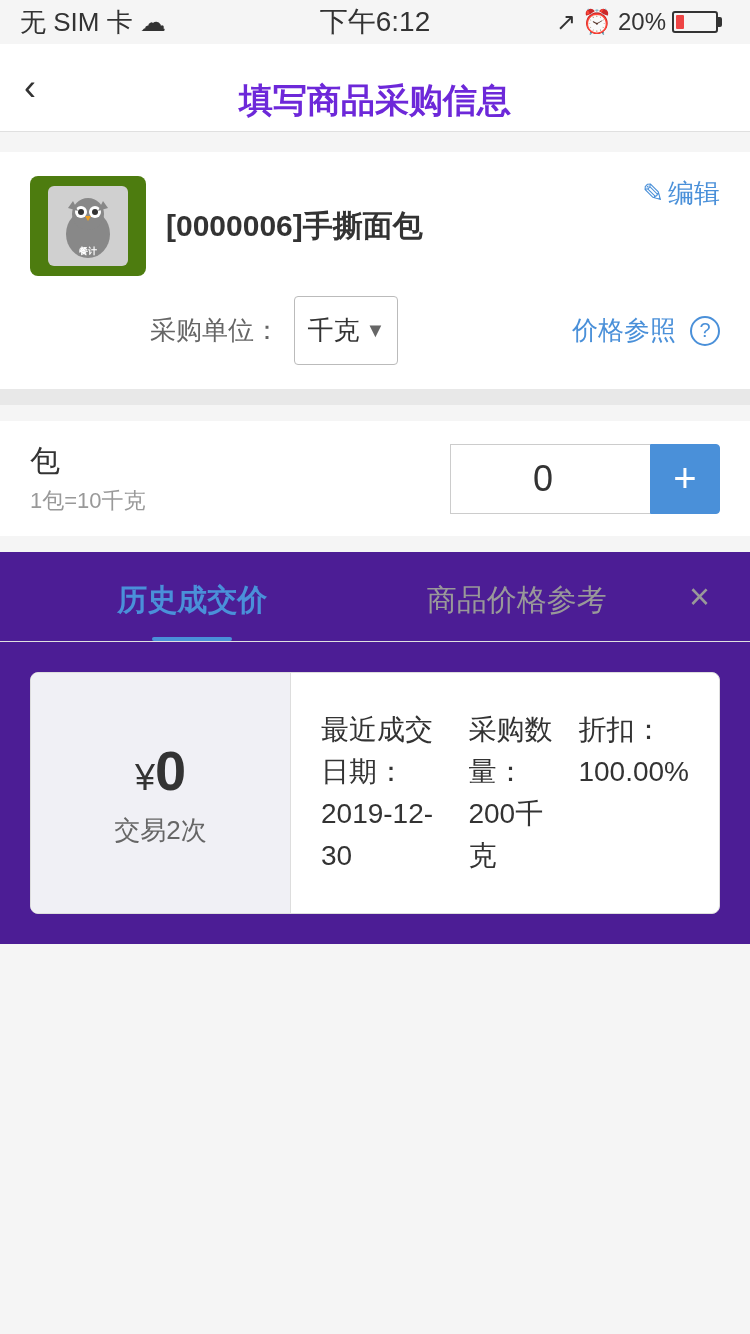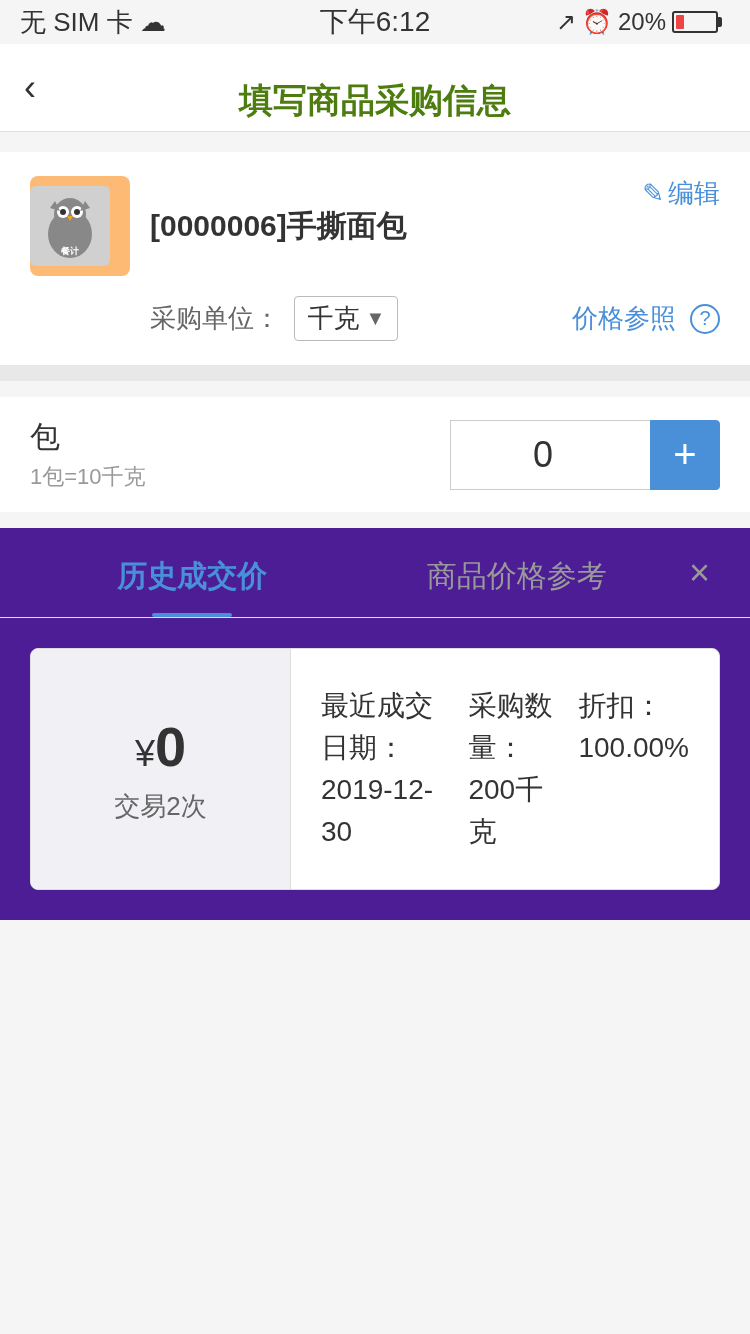--- a/index.html
+++ b/index.html
@@ -84,47 +84,48 @@
     .nav-back {
       position: absolute;
       left: 24px;
       font-size: 36px;
       color: #333;
       cursor: pointer;
     }
     .nav-title {
       font-size: 34px;
       font-weight: 600;
-      color: #4d7c0f;
+      color: #6d28d9;
       margin-top: 26px;
     }
 
     
     .product-card {
       background: #fff;
       margin-top: 20px;
       padding: 24px 30px;
     }
     .product-header {
       display: flex;
       align-items: flex-start;
       justify-content: space-between;
     }
     .product-left {
       display: flex;
       align-items: center;
       gap: 20px;
     }
     .product-thumbnail {
-      width: 100px;
+      width: 116px;
       height: 100px;
-      background: #fdba74;
+      background: #4d7c0f;
       border-radius: 8px;
       display: flex;
       align-items: center;
+      justify-content: center;
       overflow: hidden;
     }
     .owl-logo {
       width: 80px;
       height: 80px;
       position: relative;
     }
     .product-name {
       font-size: 30px;
       font-weight: 600;
@@ -150,21 +151,21 @@
     }
     .unit-label {
       font-size: 26px;
       color: #666;
     }
     .unit-select {
       display: inline-flex;
       align-items: center;
       border: 1px solid #bbb;
       border-radius: 4px;
-      padding: 4px 12px;
+      padding: 16px 12px;
       margin-left: 10px;
       font-size: 26px;
       color: #333;
       cursor: pointer;
     }
     .unit-select .arrow {
       margin-left: 6px;
       font-size: 20px;
       color: #666;
     }

